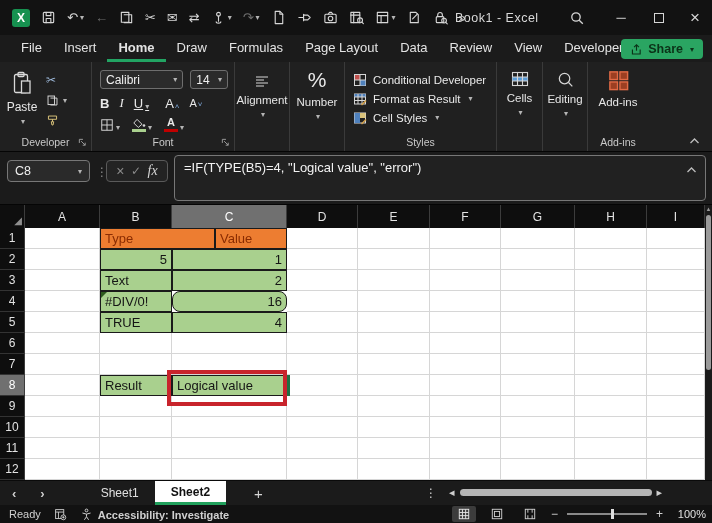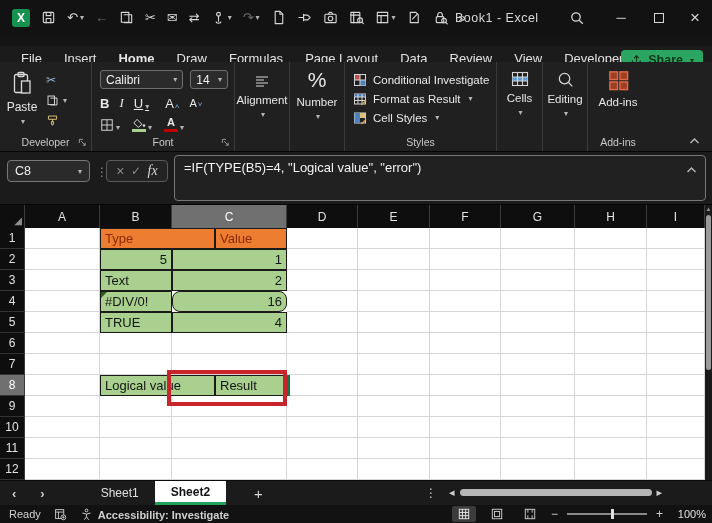--- a/index.html
+++ b/index.html
@@ -13,21 +13,21 @@
 
   
   .titlebar{position:absolute;left:0;top:0;width:712px;height:35px;background:#121212;display:flex;align-items:center}
   .qat{display:flex;align-items:center;gap:11px;padding-left:12px}
   .qat-ic{display:flex;align-items:center;cursor:default}
   .xlogo{display:flex;align-items:center;justify-content:center;width:18px;height:18px;border-radius:3px;background:#169150;color:#fff;font-weight:700;font-size:12px}
   .win-title{position:absolute;left:455px;top:0;height:35px;display:flex;align-items:center;font-size:12.5px;color:#d9d9d9;letter-spacing:.5px}
   .wc{position:absolute;top:0;height:35px;width:34px;display:flex;align-items:center;justify-content:center}
 
   
-  .menubar{position:absolute;left:0;top:46px;width:712px;height:27px;background:#1b1b1b;display:flex;align-items:stretch;padding-left:10px}
+  .menubar{position:absolute;left:0;top:35px;width:712px;height:27px;background:#1b1b1b;display:flex;align-items:stretch;padding-left:10px}
   .menu-tabs{display:flex;align-items:stretch}
   .menu-item{display:flex;align-items:center;padding:0 11px;font-size:13px;color:#e3e3e3;border-bottom:3px solid transparent}
   .menu-item.active{border-bottom-color:#22a463;font-weight:700}
   .share-btn{position:absolute;right:9px;top:4px;height:20px;display:flex;align-items:center;gap:5px;background:#2aa562;color:#0b3318;font-size:12.5px;padding:0 9px;border-radius:4px;font-weight:600}
 
   
   .ribbon{position:absolute;left:0;top:62px;width:712px;height:90px;background:#202020;display:flex;border-bottom:1px solid #050505}
   .grp{position:relative;height:100%;border-right:1px solid #3a3a3a;flex:0 0 auto}
   .grp-label{position:absolute;bottom:3px;left:0;width:100%;text-align:center;font-size:10.5px;color:#c9c9c9}
   .launcher{position:absolute;bottom:4px;right:4px}
@@ -394,21 +394,21 @@
       <div>
           <div class="styles-row">
             <span>
               <svg width="14" height="14" viewBox="0 0 14 14" fill="none" stroke="#d6d6d6" stroke-width="1">
                 <rect x="1.5" y="1.5" width="11" height="11"></rect>
                 <rect x="2" y="2" width="5" height="5" fill="#c0504d" stroke="none"></rect>
                 <rect x="7" y="7" width="5.5" height="5.5" fill="#4f81bd" stroke="none"></rect>
                 <path d="M1.5 7h11M7 1.5v11"></path>
               </svg>
             </span>
-            <span>Conditional Investigate</span>
+            <span>Conditional Developer</span>
           </div>
           <div class="styles-row">
             <span>
               <svg width="14" height="14" viewBox="0 0 14 14" fill="none" stroke="#d6d6d6" stroke-width="1">
                 <rect x="1.5" y="2" width="11" height="10"></rect>
                 <rect x="1.5" y="2" width="11" height="3" fill="#4f81bd" stroke="none"></rect>
                 <path d="M1.5 5h11M1.5 8.5h11M5 2v10M9 2v10"></path>
                 <path d="M8.5 13l4.5-4.5" stroke="#d9a44a" stroke-width="1.4"></path>
               </svg>
             </span>
@@ -647,25 +647,25 @@
           <div class="cell" style="width: 71px;"></div>
           <div class="cell" style="width: 74px;"></div>
           <div class="cell" style="width: 72px;"></div>
           <div class="cell" style="width: 58px;"></div>
         </div>
         <div class="grow">
           <div class="rh sel">
             <span>8</span>
           </div>
           <div class="cell" style="width: 75px;"></div>
+          <div class="cell green align-left" style="width: 72px;">
+            <span>Result</span>
+          </div>
           <div class="cell green align-left" style="width: 115px;">
             <span>Logical value</span>
-          </div>
-          <div class="cell green align-left" style="width: 72px;">
-            <span>Result</span>
           </div>
           <div class="cell" style="width: 71px;"></div>
           <div class="cell" style="width: 72px;"></div>
           <div class="cell" style="width: 71px;"></div>
           <div class="cell" style="width: 74px;"></div>
           <div class="cell" style="width: 72px;"></div>
           <div class="cell" style="width: 58px;"></div>
         </div>
         <div class="grow">
           <div class="rh">

